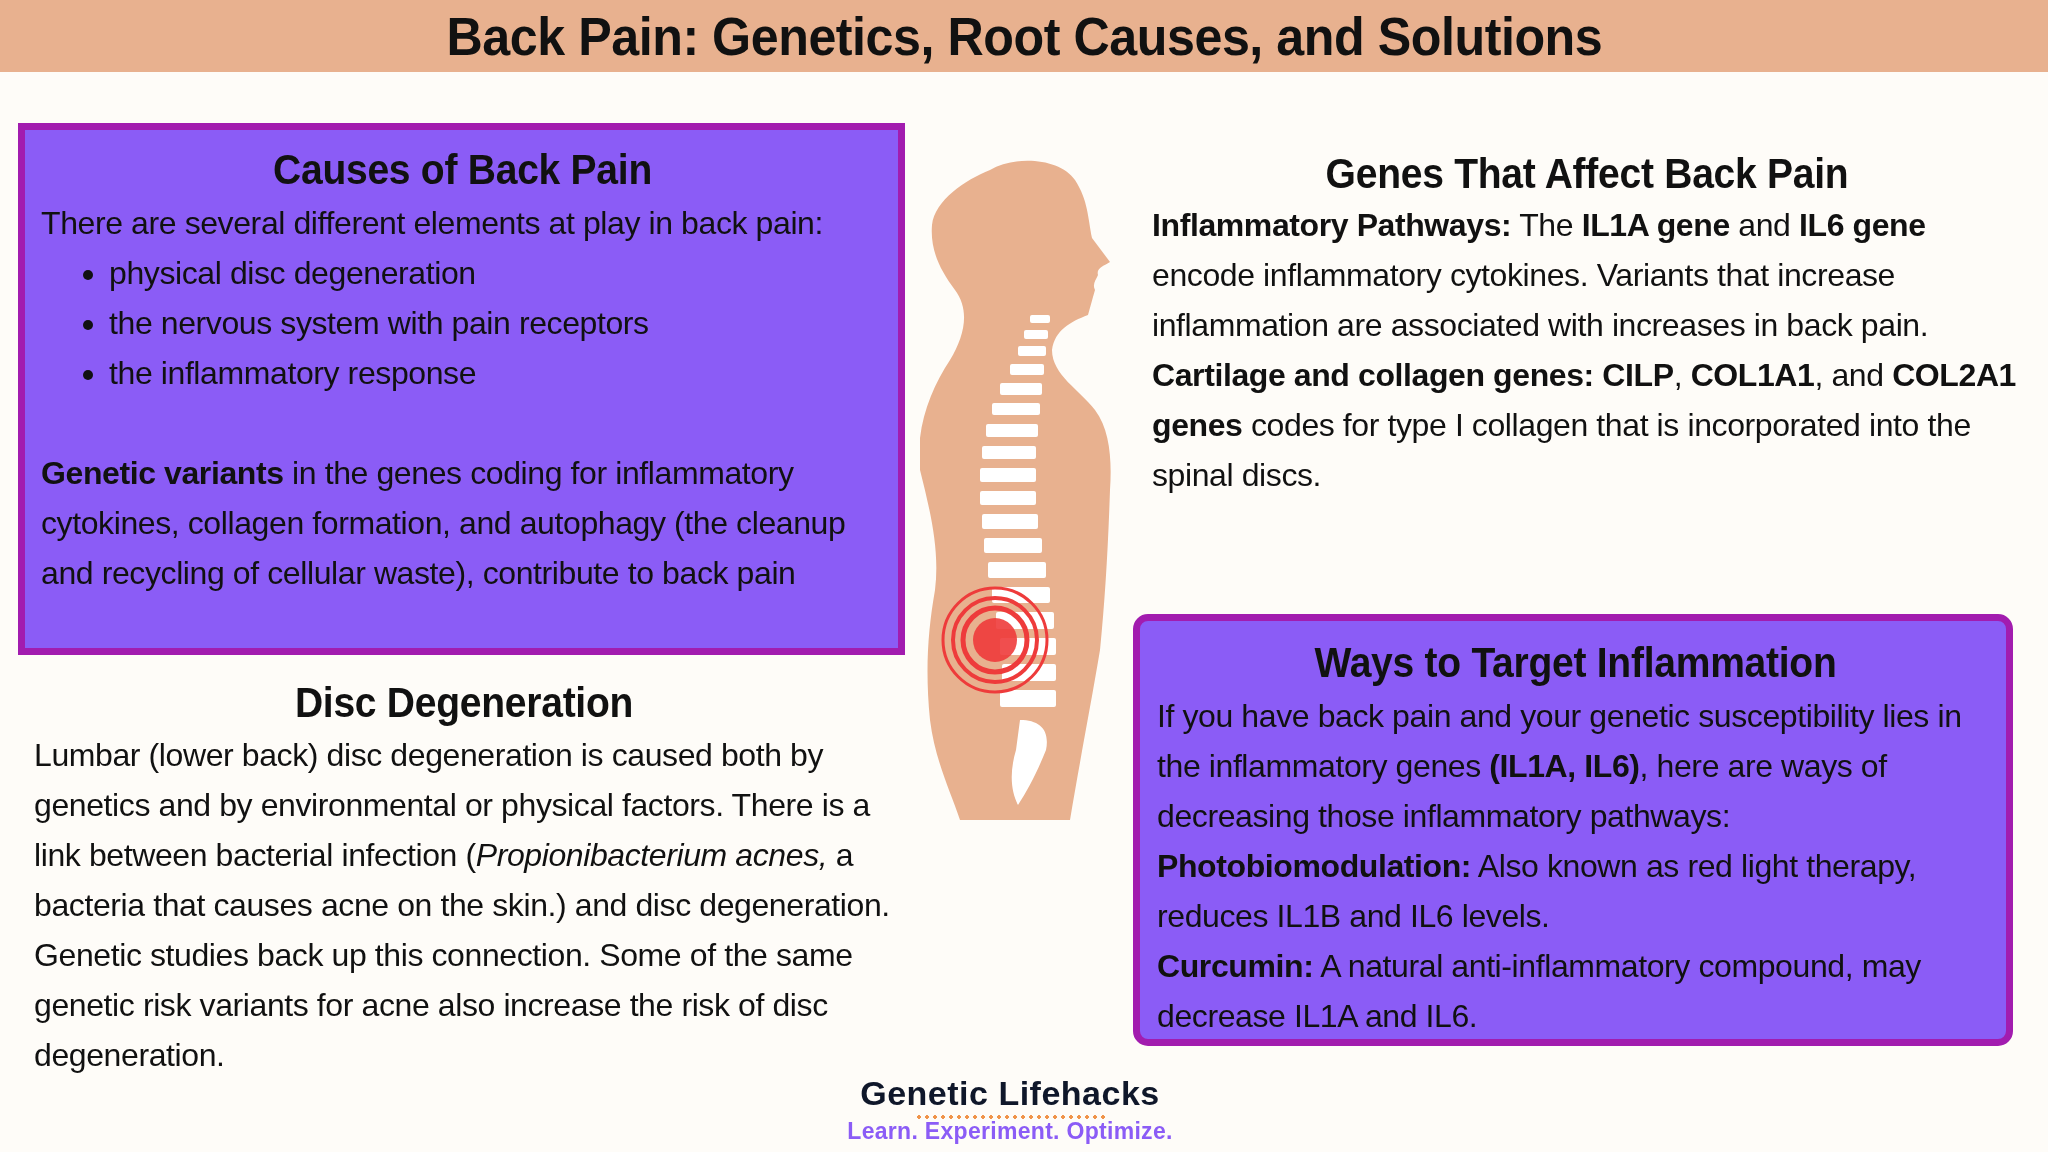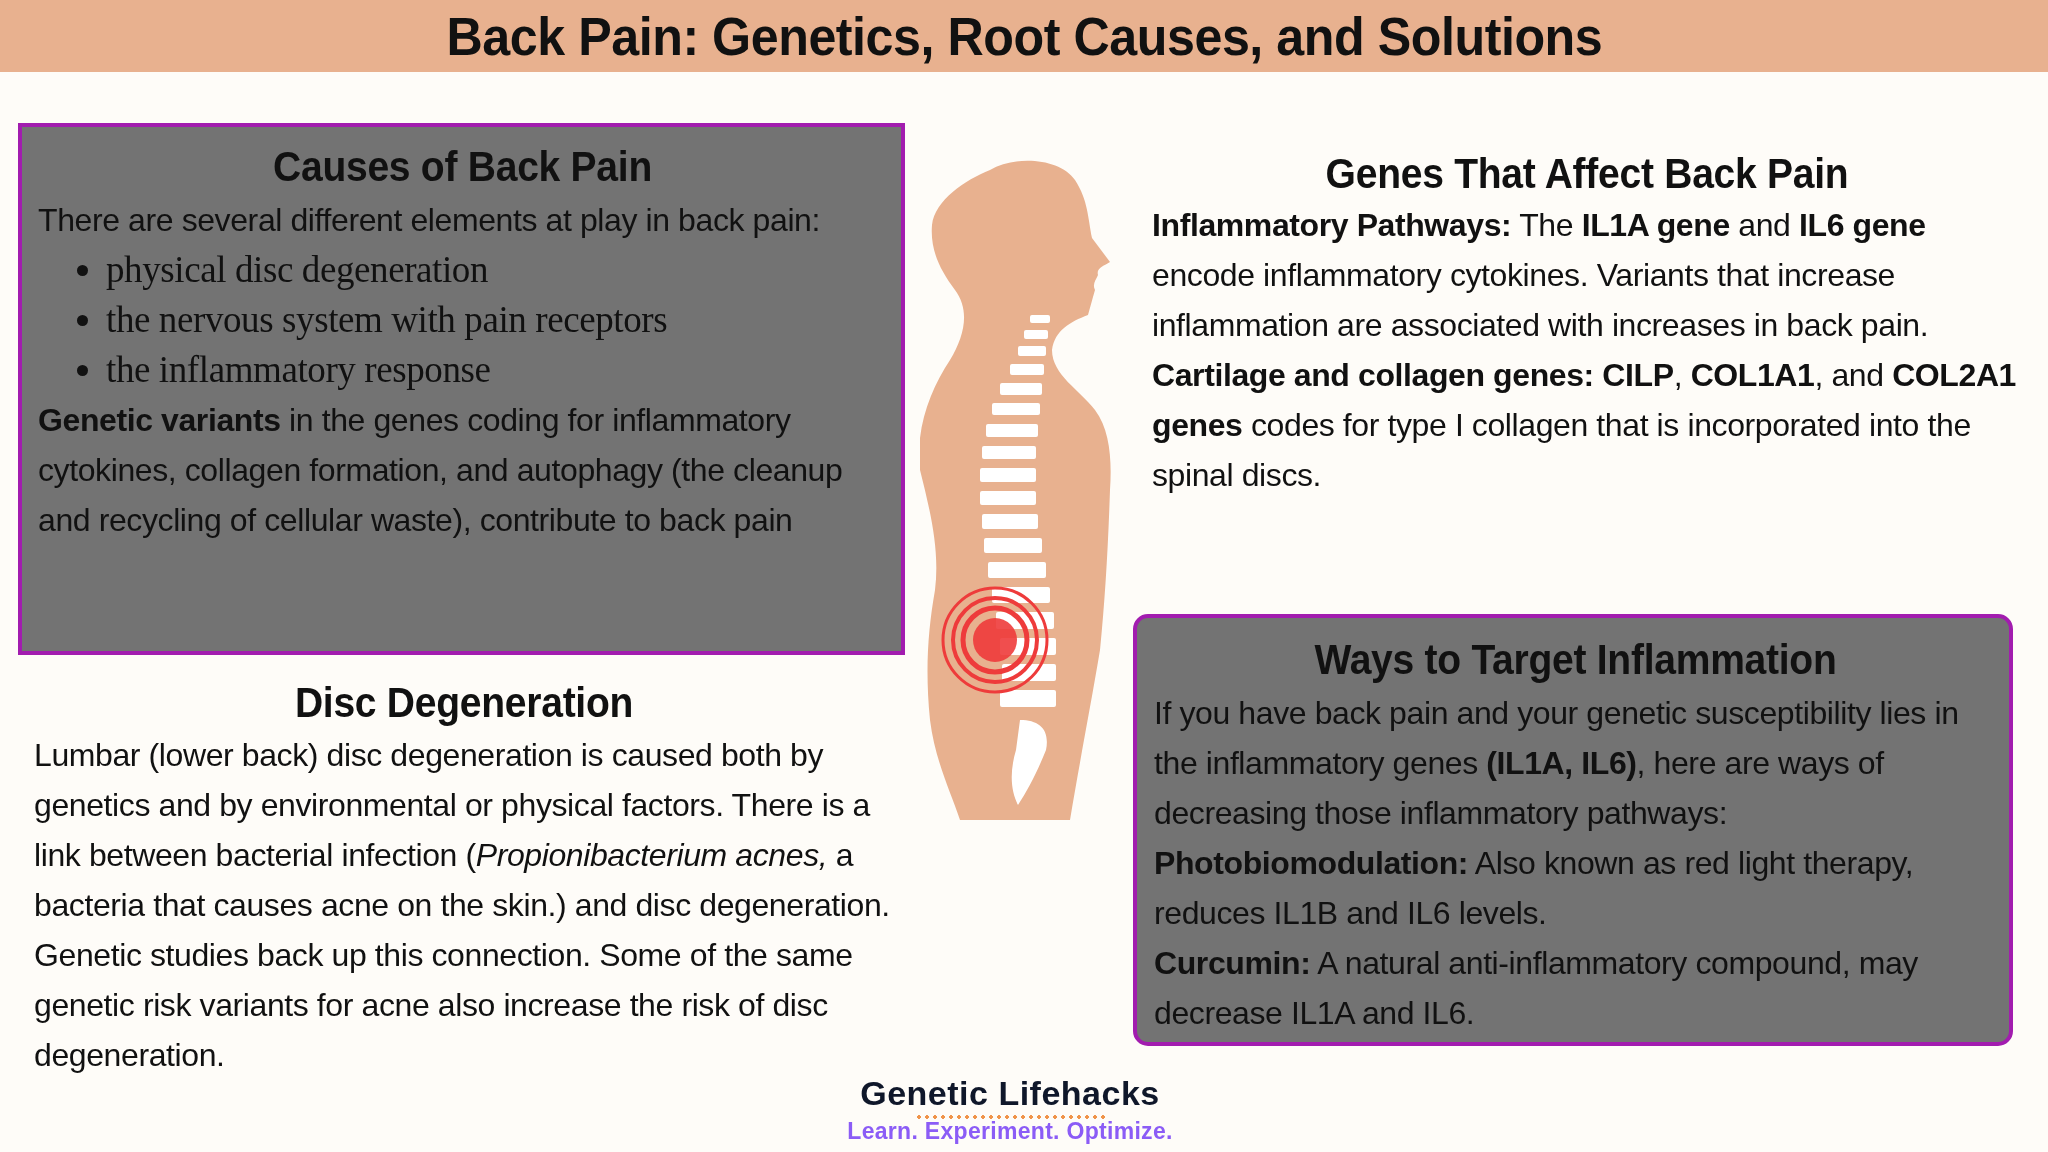--- a/index.html
+++ b/index.html
@@ -13,32 +13,32 @@
   .header {
     position: absolute; left: 0; top: 0; width: 2048px; height: 72px;
     background: #e8b18f;
     display: flex; align-items: center; justify-content: center;
   }
   .header h1 {
     margin: 0; font-size: 54px; font-weight: bold; letter-spacing: -0.5px;
     transform: scaleX(0.93);
   }
   .box {
-    position: absolute; border: 4px solid #a21caf; box-sizing: border-box;
-    background: #737373;
+    position: absolute; border: 7px solid #a21caf; box-sizing: border-box;
+    background: #8b5cf6;
   }
   .section-title {
     font-weight: bold; font-size: 42px; text-align: center; margin: 0;
     transform: scaleX(0.93); letter-spacing: -0.3px;
   }
   .body-text { font-size: 32px; line-height: 50px; letter-spacing: -0.4px; }
   .body-text p { margin: 0; }
   b { font-weight: bold; }
   ul { margin: 0; padding-left: 68px; }
-  ul li { font-size: 37px; line-height: 50px; letter-spacing: -0.4px; font-family: Liberation Serif, serif; }
+  ul li { font-size: 32px; line-height: 50px; letter-spacing: -0.4px; }
 
   #causes { left: 18px; top: 123px; width: 887px; height: 532px; padding: 12px 14px 0 16px; }
   #causes .section-title { margin-bottom: 0; line-height: 56px; }
   #disc { position: absolute; left: 34px; top: 676px; width: 860px; }
   #disc .section-title { line-height: 54px; }
   #genes { position: absolute; left: 1152px; top: 148px; width: 870px; }
   #genes .section-title { line-height: 52px; }
   #ways { left: 1133px; top: 614px; width: 880px; height: 432px; padding: 14px 12px 0 17px; border-radius: 15px; }
   #ways .section-title { line-height: 56px; }
 
@@ -59,21 +59,21 @@
 
 <div class="box" id="causes">
   <h2 class="section-title">Causes of Back Pain</h2>
   <div class="body-text">
     <p>There are several different elements at play in back pain:</p>
     <ul>
       <li>physical disc degeneration</li>
       <li>the nervous system with pain receptors</li>
       <li>the inflammatory response</li>
     </ul>
-    <p style=""><b>Genetic variants</b><span> in the genes coding for inflammatory cytokines, collagen formation, and autophagy (the cleanup and recycling of cellular waste), contribute to back pain</span></p>
+    <p style="margin-top:50px"><b>Genetic variants</b><span> in the genes coding for inflammatory cytokines, collagen formation, and autophagy (the cleanup and recycling of cellular waste), contribute to back pain</span></p>
   </div>
 </div>
 
 <div id="disc">
   <h2 class="section-title">Disc Degeneration</h2>
   <p class="body-text" style="margin:0"><span>Lumbar (lower back) disc degeneration is caused both by genetics and by environmental or physical factors. There is a link between bacterial infection (</span><i>Propionibacterium acnes,</i><span> a bacteria that causes acne on the skin.) and disc degeneration. Genetic studies back up this connection. Some of the same genetic risk variants for acne also increase the risk of disc degeneration.</span></p>
 </div>
 
 <div class="figure">
   <svg width="200" height="680" viewBox="0 0 200 680" xmlns="http://www.w3.org/2000/svg">

